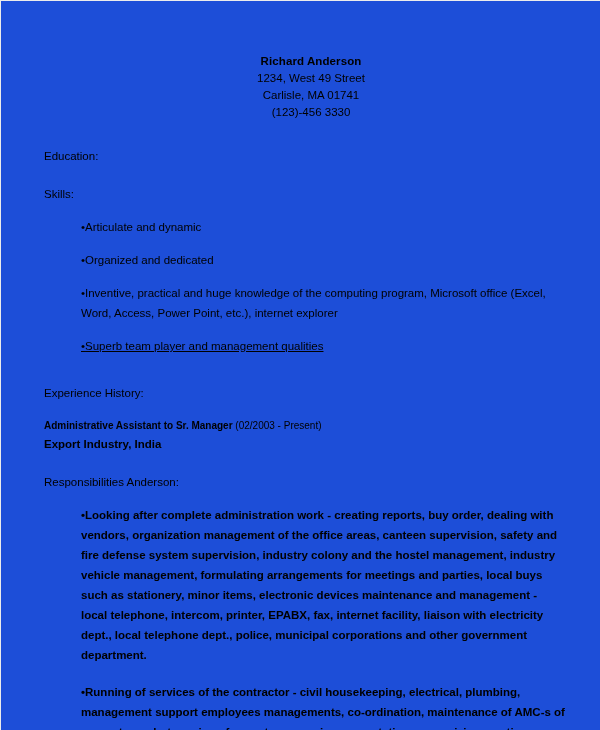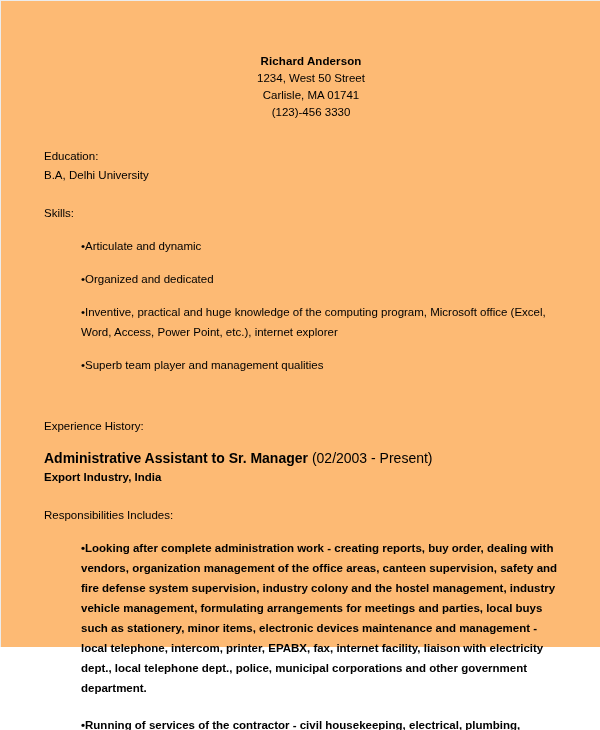--- a/index.html
+++ b/index.html
@@ -10,22 +10,22 @@
     width: 600px;
     height: 730px;
     background: #ffffff;
     font-family: "Liberation Sans", sans-serif;
     color: #000000;
     overflow: hidden;
   }
   .page {
     position: relative;
     width: 600px;
-    height: 647px;
-    background: #fdba74;
+    height: 730px;
+    background: #1d4ed8;
     border-top: 1px solid #ececec;
     border-left: 1px solid #ececec;
     box-sizing: border-box;
     padding: 0;
   }
   .content {
     padding: 52px 22px 0 43px;
   }
 
   
@@ -70,21 +70,22 @@
   }
   .bullet-item {
     font-size: 11.5px;
     font-weight: normal;
     line-height: 20px;
     margin: 0 0 13px 0;
     padding-left: 37px;
     text-indent: 0;
   }
   .bullet-item:last-child {
-    margin-bottom: 18px;
+    margin-bottom: 4px;
+    text-decoration: underline;
   }
   .bullet-item .bullet-glyph {
     margin-right: 0px;
   }
 
   
   .resp-item {
     font-size: 11.5px;
     font-weight: bold;
     line-height: 20px;
@@ -94,21 +95,21 @@
   }
   .resp-item:last-child {
     margin-bottom: 0;
   }
 
   
   .job-entry {
     margin: 0;
   }
   .job-title-line {
-    font-size: 14px;
+    font-size: 10px;
     line-height: 19px;
   }
   .job-title {
     font-weight: bold;
   }
   .job-dates {
     font-weight: normal;
   }
   .job-company {
     font-size: 11.5px;
@@ -117,28 +118,27 @@
   }
 </style>
 </head>
 <body>
 
 <div class="page">
   <div class="content">
 
     <div class="doc-header">
       <div class="doc-name">Richard Anderson</div>
-      <div class="doc-contact-line">1234, West 50 Street</div>
+      <div class="doc-contact-line">1234, West 49 Street</div>
       <div class="doc-contact-line">Carlisle, MA 01741</div>
       <div class="doc-contact-line">(123)-456 3330</div>
     </div>
 
     <div>
       <div class="section-heading">Education:</div>
-      <div class="plain-line">B.A, Delhi University</div>
     </div>
 
     <div class="gap-md"></div>
 
     <div>
       <div class="plain-line">Skills:</div>
       <div class="gap-sm"></div>
       <ul class="bullet-list">
         <li class="bullet-item"><span class="bullet-glyph">•</span><span>Articulate and dynamic</span></li>
         <li class="bullet-item"><span class="bullet-glyph">•</span><span>Organized and dedicated</span></li>
@@ -156,21 +156,21 @@
 
       <div class="job-entry">
         <div class="job-title-line">
           <span class="job-title">Administrative Assistant to Sr. Manager</span><span>&nbsp;</span><span class="job-dates">(02/2003 - Present)</span>
         </div>
         <div class="job-company">Export Industry, India</div>
       </div>
 
       <div class="gap-md"></div>
 
-      <div class="plain-line">Responsibilities Includes:</div>
+      <div class="plain-line">Responsibilities Anderson:</div>
 
       <div class="gap-sm"></div>
 
       <ul class="bullet-list">
         <li class="resp-item"><span class="bullet-glyph">•</span><span>Looking after complete administration work - creating reports, buy order, dealing with vendors, organization management of the office areas, canteen supervision, safety and fire defense system supervision, industry colony and the hostel management, industry vehicle management, formulating arrangements for meetings and parties, local buys such as stationery, minor items, electronic devices maintenance and management - local telephone, intercom, printer, EPABX, fax, internet facility, liaison with electricity dept., local telephone dept., police, municipal corporations and other government department.</span></li>
         <li class="resp-item"><span class="bullet-glyph">•</span><span>Running of services of the contractor - civil housekeeping, electrical, plumbing, management support employees managements, co-ordination, maintenance of AMC-s of computers, photocopiers, faxes etc., arranging presentations, organizing meetings, travel arrangement, receiving and sending emails and faxes, maintaining confidential files.</span></li>
       </ul>
 
     </div>
   </div>

